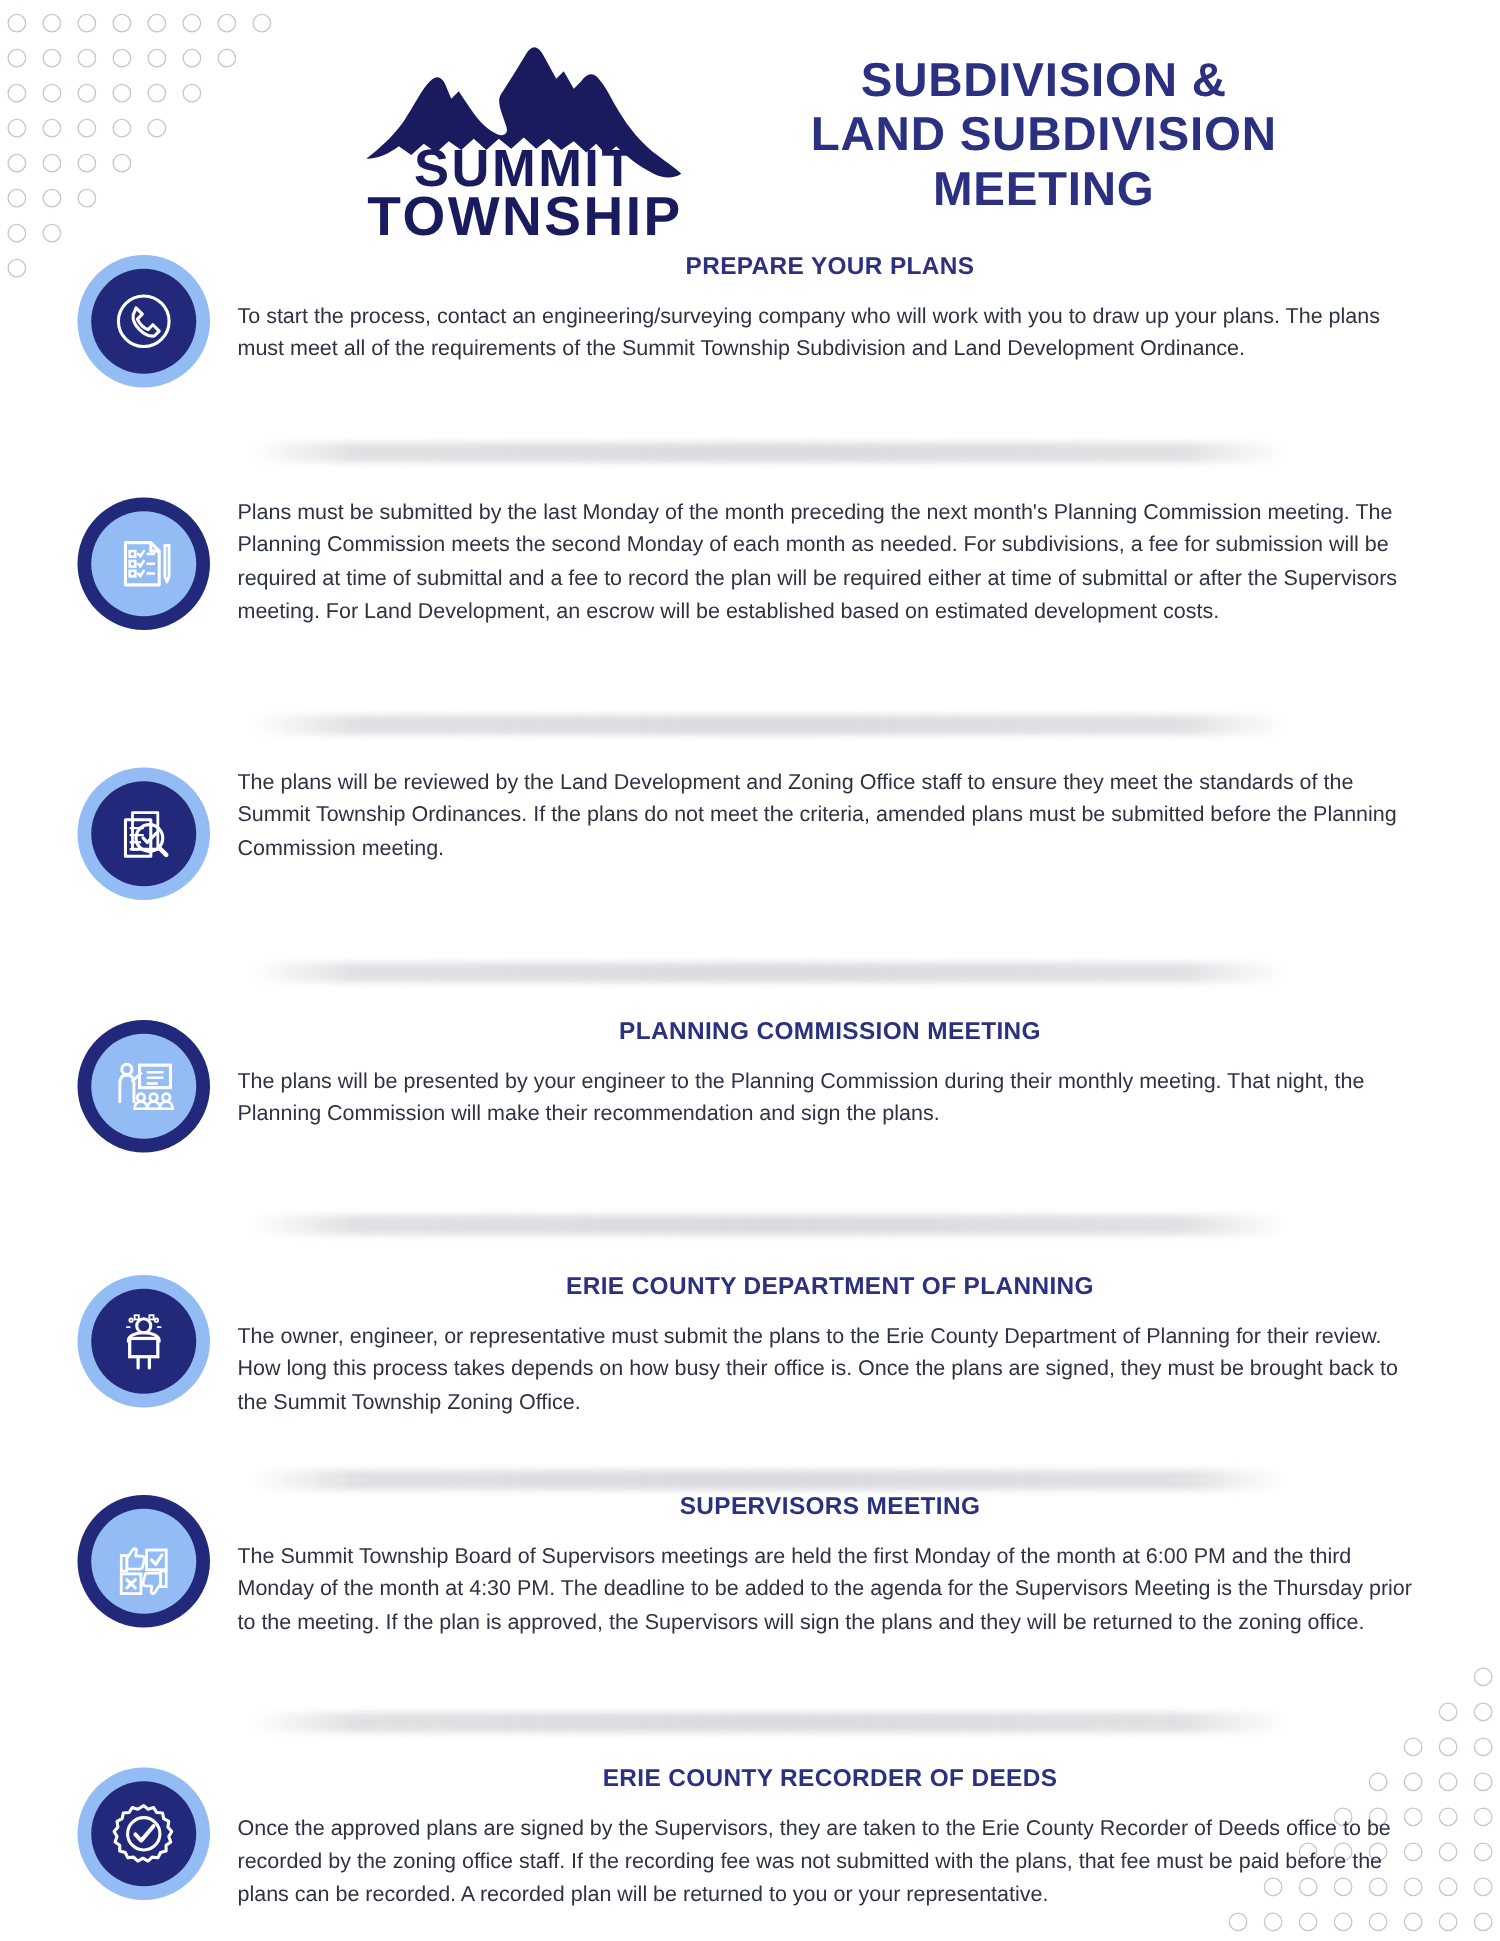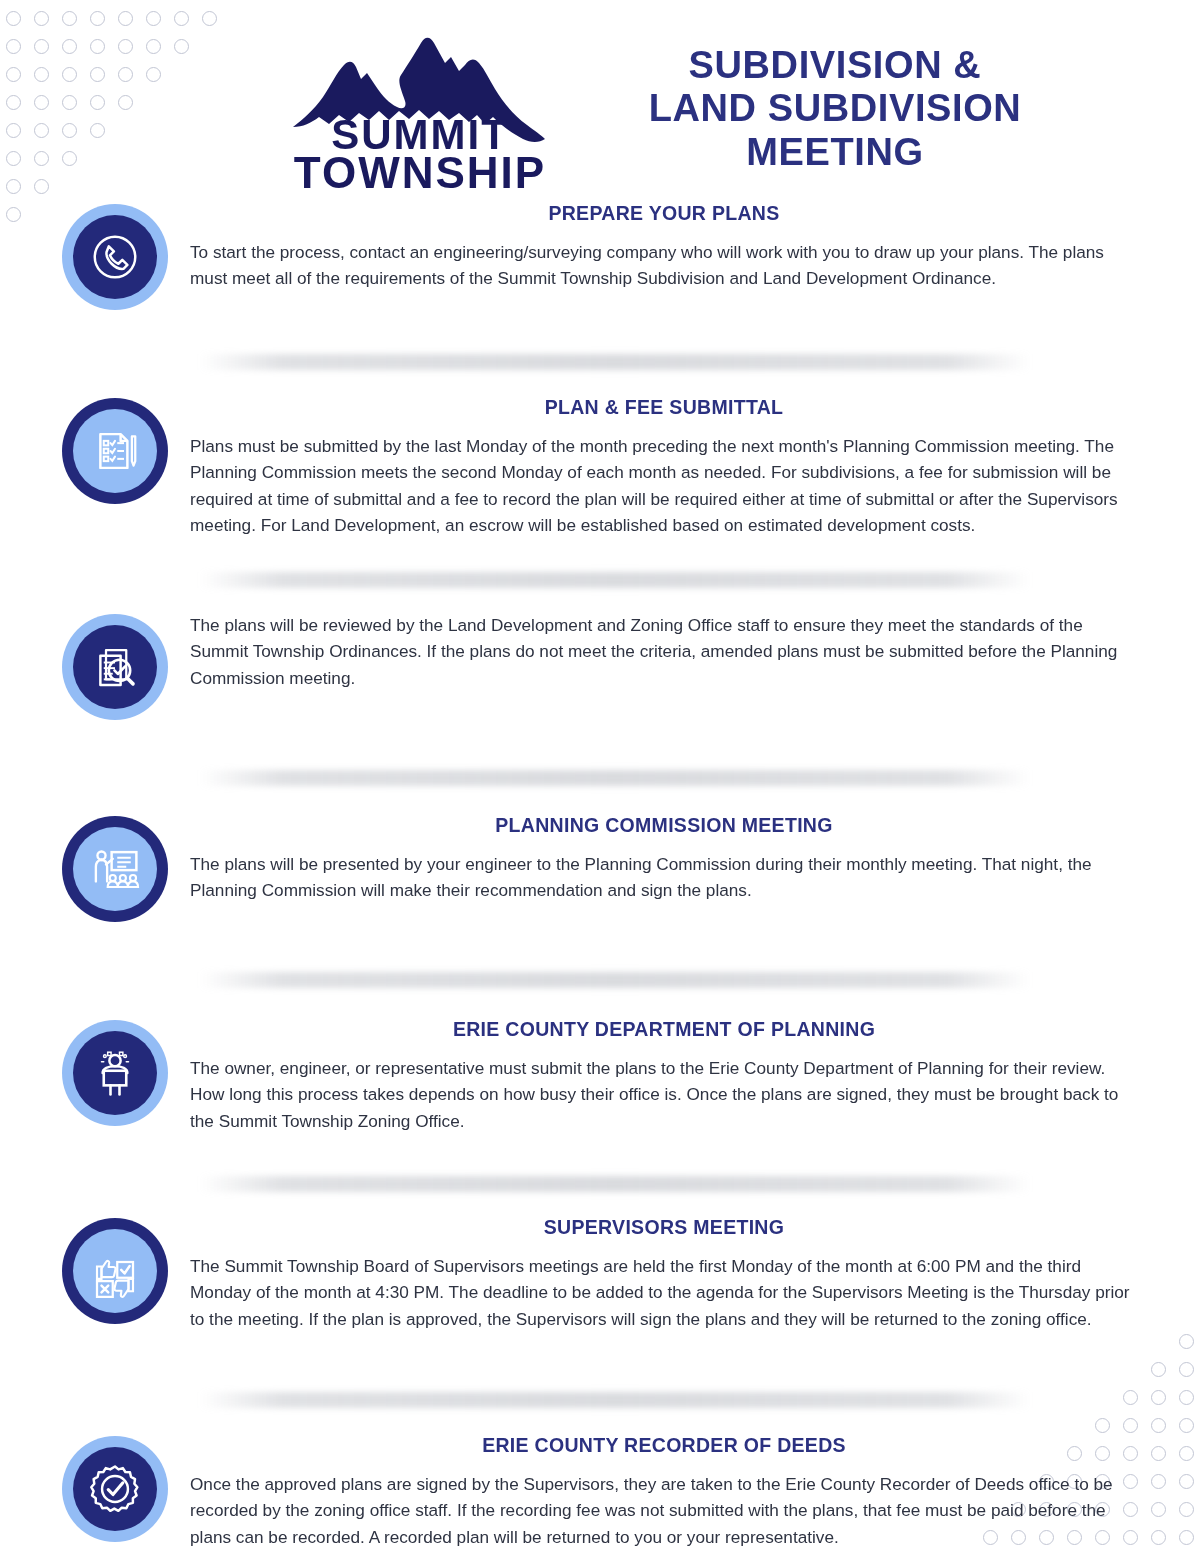--- a/index.html
+++ b/index.html
@@ -288,21 +288,20 @@
             <path d="M20 31 l1.6 1.8 L24 29" stroke-width="1.8" fill="none" stroke-linecap="round"></path>
             <line x1="26" y1="17" x2="32" y2="17" stroke-width="1.8"></line>
             <line x1="26" y1="24" x2="32" y2="24" stroke-width="1.8"></line>
             <line x1="26" y1="31" x2="32" y2="31" stroke-width="1.8"></line>
             <path d="M39 11 h3 v22 l-1.5 4 l-1.5 -4 z" stroke-width="2" stroke-linejoin="round" fill="none"></path>
           </svg>
         </div>
       </div>
     </div>
     <div class="text-cell">
-      <div class="step-title">PLAN &amp; FEE SUBMITTAL</div>
       <div class="step-body">Plans must be submitted by the last Monday of the month preceding the next month's Planning Commission meeting. The Planning Commission meets the second Monday of each month as needed.  For subdivisions, a fee for submission will be required at time of submittal and a fee to record the plan will be required either at time of submittal or after the Supervisors meeting.  For Land Development, an escrow will be established based on estimated development costs.</div>
     </div>
   </div>
   <div class="divider" style="margin-top:26px;"></div>
 
   <div class="step" style="min-height:128px; margin-top:22px;">
     <div class="icon-cell">
       <div class="icon-circle light-ring">
         <div class="icon-inner">
           <svg viewBox="0 0 48 48">
@@ -375,21 +374,21 @@
         </div>
       </div>
     </div>
     <div class="text-cell">
       <div class="step-title">ERIE COUNTY DEPARTMENT OF PLANNING</div>
       <div class="step-body">The owner, engineer, or representative must submit the plans to the Erie County Department of Planning for their review.  How long this process takes depends on how busy their office is.  Once the plans are signed, they must be brought back to the Summit Township Zoning Office.</div>
     </div>
   </div>
   <div class="divider" style="margin-top:32px;"></div>
 
-  <div class="step" style="min-height:150px; margin-top:22px;">
+  <div class="step" style="min-height:150px; ">
     <div class="icon-cell">
       <div class="icon-circle dark-ring">
         <div class="icon-inner">
           <svg viewBox="0 0 48 48">
             <path d="M8 20 h4 v11 h-4 z" stroke-width="1.9" fill="none"></path>
             <path d="M12 22 l4 -6 c1 -1.6 3 -1.2 2.8 0.8 l-0.5 3.6 h4.2 c1.4 0 2.2 1 1.9 2.3 l-1.2 5.2 c-0.2 1 -1 1.6 -2 1.6 H12 z" stroke-width="1.9" stroke-linejoin="round" fill="none"></path>
             <rect x="26" y="16" width="14" height="14" stroke-width="2" fill="none"></rect>
             <path d="M29.5 23 l3 3.2 L37 19.5" stroke-width="2.2" stroke-linecap="round" stroke-linejoin="round" fill="none"></path>
             <rect x="8" y="33" width="14" height="14" stroke-width="2" fill="none"></rect>
             <path d="M12 37 l6 6 M18 37 l-6 6" stroke-width="2.2" stroke-linecap="round"></path>

